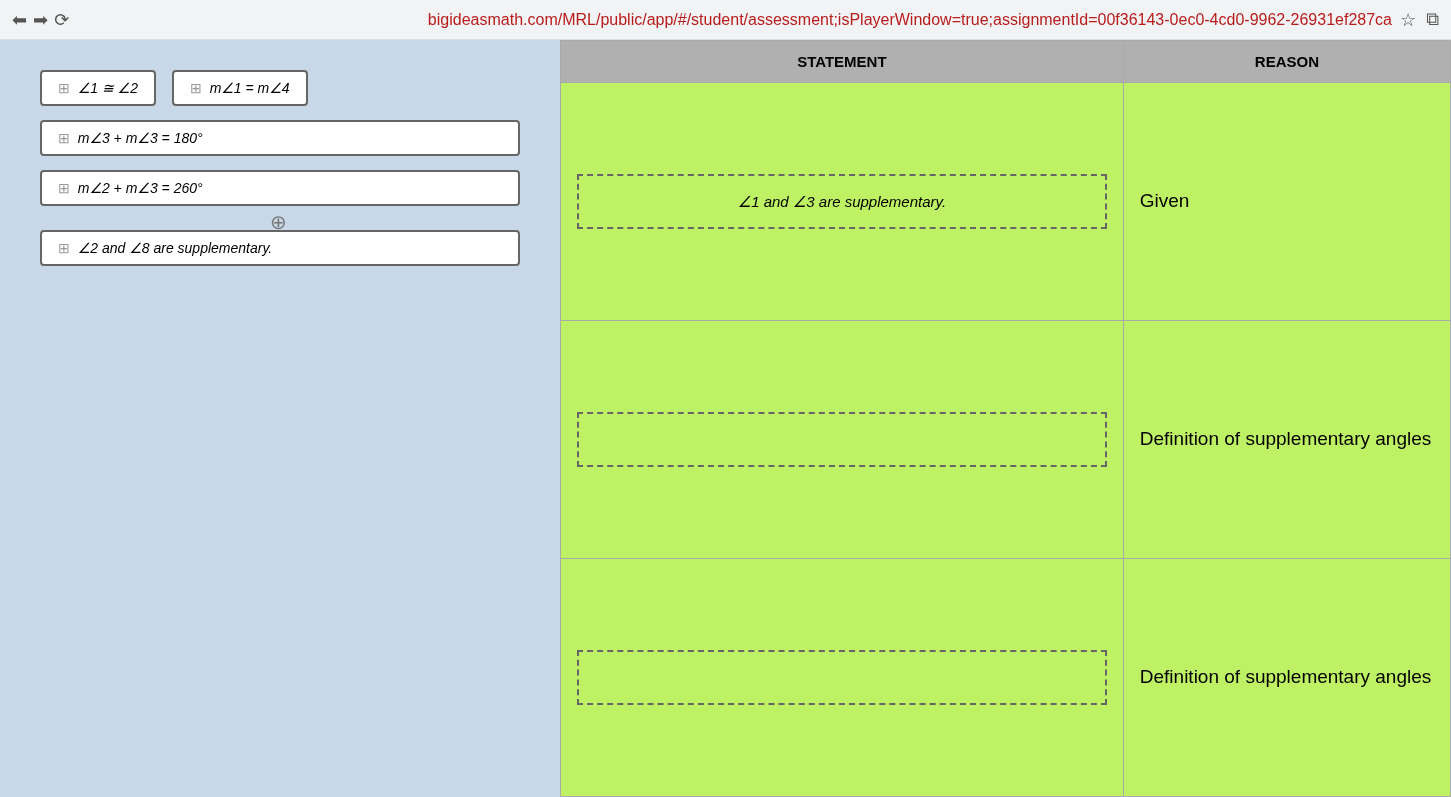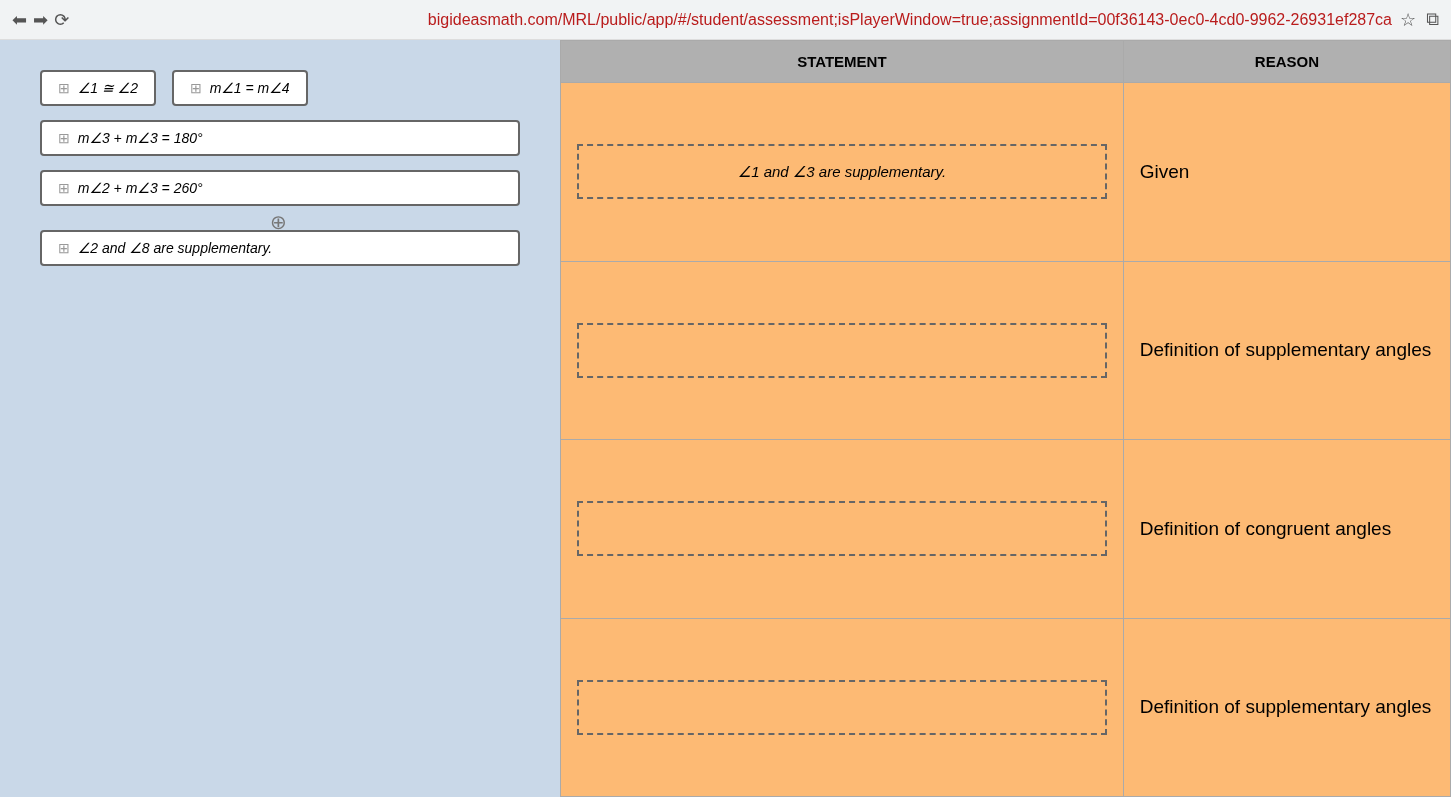--- a/index.html
+++ b/index.html
@@ -98,21 +98,21 @@
       font-size: 15px;
       font-weight: bold;
       border: 1px solid #aaa;
     }
 
     .proof-table td {
       border: 1px solid #aaa;
       padding: 10px 16px;
       vertical-align: middle;
       font-size: 14px;
-      background: #fdba74;
+      background: #bef264;
     }
 
     .proof-table td.statement-cell {
       width: 430px;
     }
 
     .proof-table td.reason-cell {
       width: 250px;
       font-size: 19px;
       line-height: 1.5;
@@ -212,28 +212,20 @@
         <tr>
           <td class="statement-cell">
             <div class="dashed-box"></div>
           </td>
           <td class="reason-cell">
             <span>Definition of supplementary angles</span>
           </td>
         </tr>
 
 
-        <tr>
-          <td class="statement-cell">
-            <div class="dashed-box"></div>
-          </td>
-          <td class="reason-cell">
-            <span>Definition of congruent angles</span>
-          </td>
-        </tr>
 
 
         <tr>
           <td class="statement-cell">
             <div class="dashed-box"></div>
           </td>
           <td class="reason-cell">
             <span>Definition of supplementary angles</span>
           </td>
         </tr>

